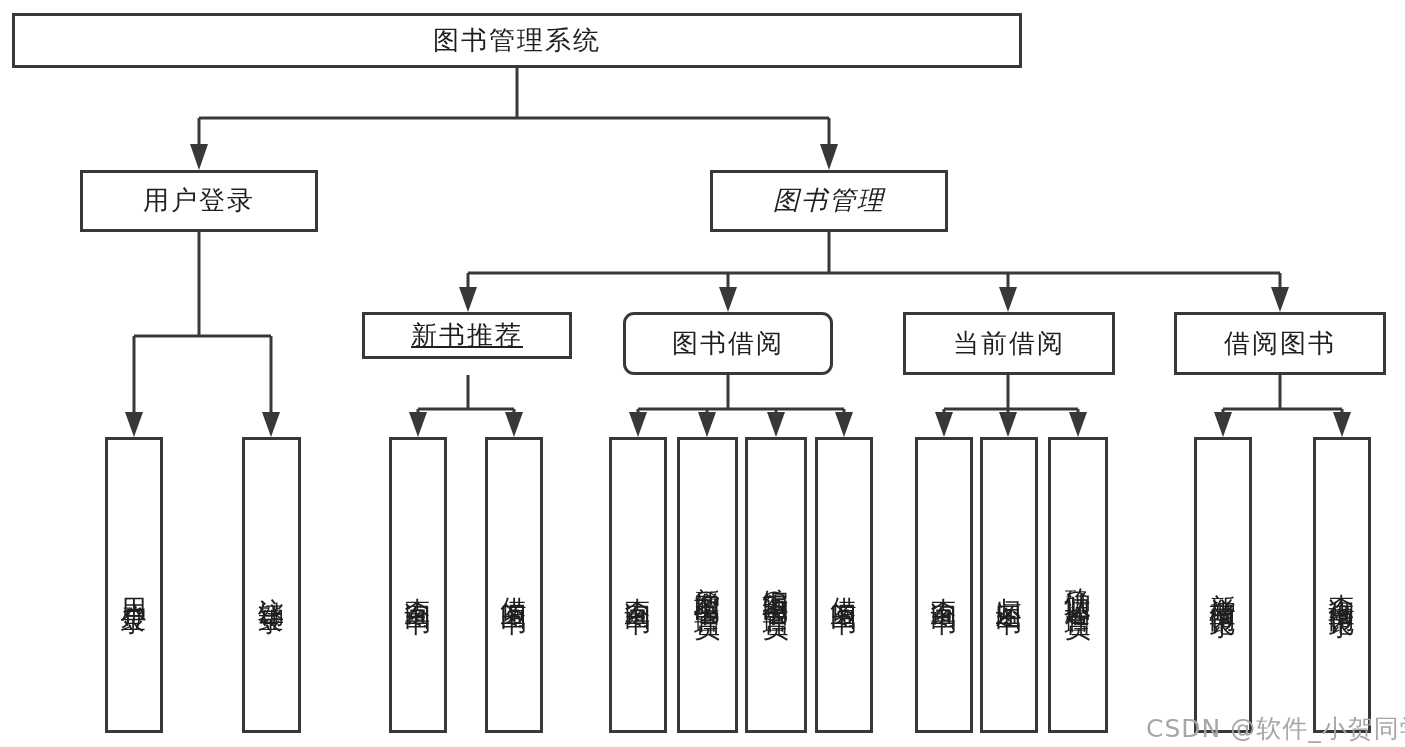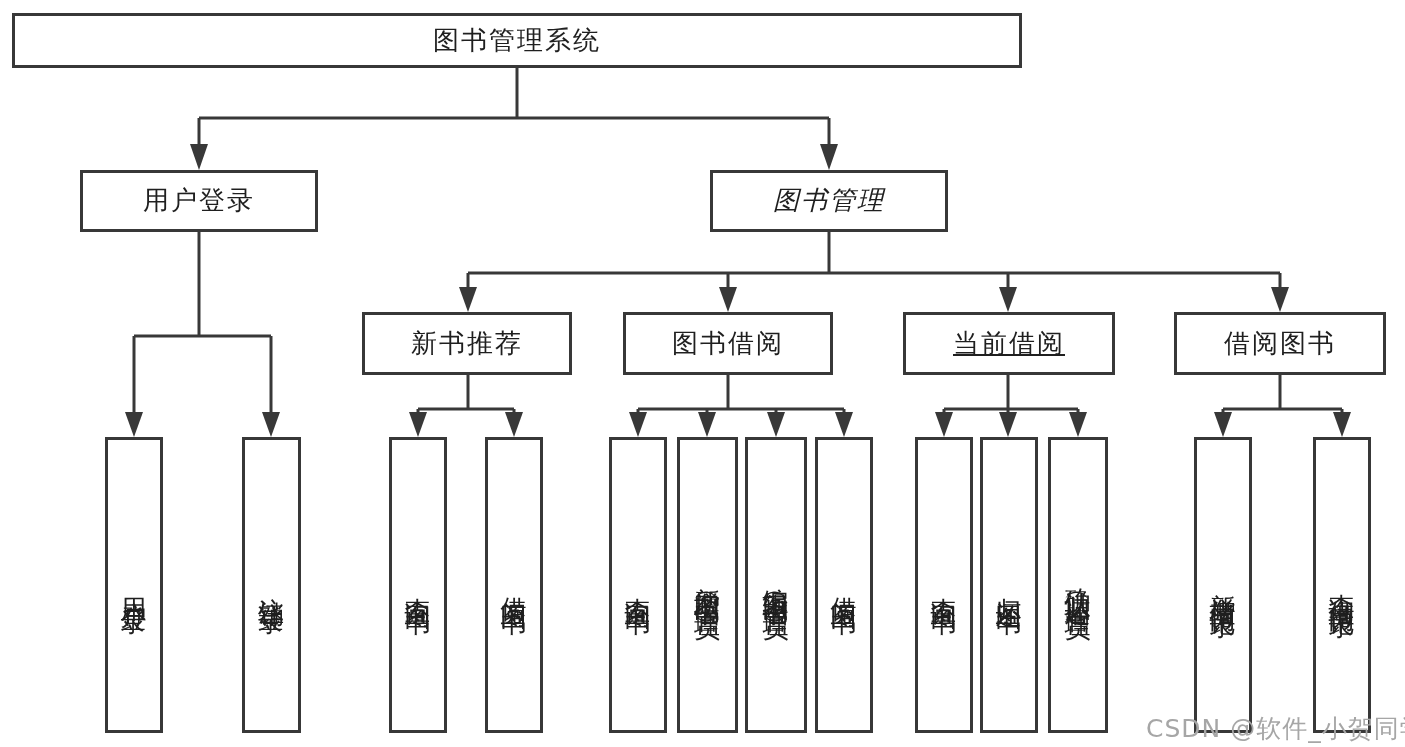--- a/index.html
+++ b/index.html
@@ -110,23 +110,23 @@
       <polygon points="1214,412 1232,412 1223,437"></polygon>
       <polygon points="1333,412 1351,412 1342,437"></polygon>
     </g>
   </svg>
 
   <div class="box" style="left:12px; top:13px; width:1010px; height:55px;">图书管理系统</div>
 
   <div class="box" style="left:80px; top:170px; width:238px; height:62px;">用户登录</div>
   <div class="box" style="left:710px; top:170px; width:238px; height:62px;font-style:italic;">图书管理</div>
 
-  <div class="box" style="left:362px; top:312px; width:210px; height:63px;">新书推荐</div>
-  <div class="box" style="left:623px; top:312px; width:210px; height:63px;">图书借阅</div>
-  <div class="box" style="left:903px; top:312px; width:212px; height:63px;text-decoration:underline;">当前借阅</div>
+  <div class="box" style="left:362px; top:312px; width:210px; height:47px;text-decoration:underline;">新书推荐</div>
+  <div class="box" style="left:623px; top:312px; width:210px; height:63px;border-radius:11px;">图书借阅</div>
+  <div class="box" style="left:903px; top:312px; width:212px; height:63px;">当前借阅</div>
   <div class="box" style="left:1174px; top:312px; width:212px; height:63px;">借阅图书</div>
 
   <div class="box vbox" style="left:105px; top:437px; width:58px; height:296px;">用户登录</div>
   <div class="box vbox" style="left:242px; top:437px; width:59px; height:296px;">注销登录</div>
 
   <div class="box vbox" style="left:389px; top:437px; width:58px; height:296px;">查询图书</div>
   <div class="box vbox" style="left:485px; top:437px; width:58px; height:296px;">借阅图书</div>
 
   <div class="box vbox" style="left:609px; top:437px; width:58px; height:296px;">查询图书</div>
   <div class="box vbox" style="left:677px; top:437px; width:61px; height:296px;">新增图书（管理员）</div>

